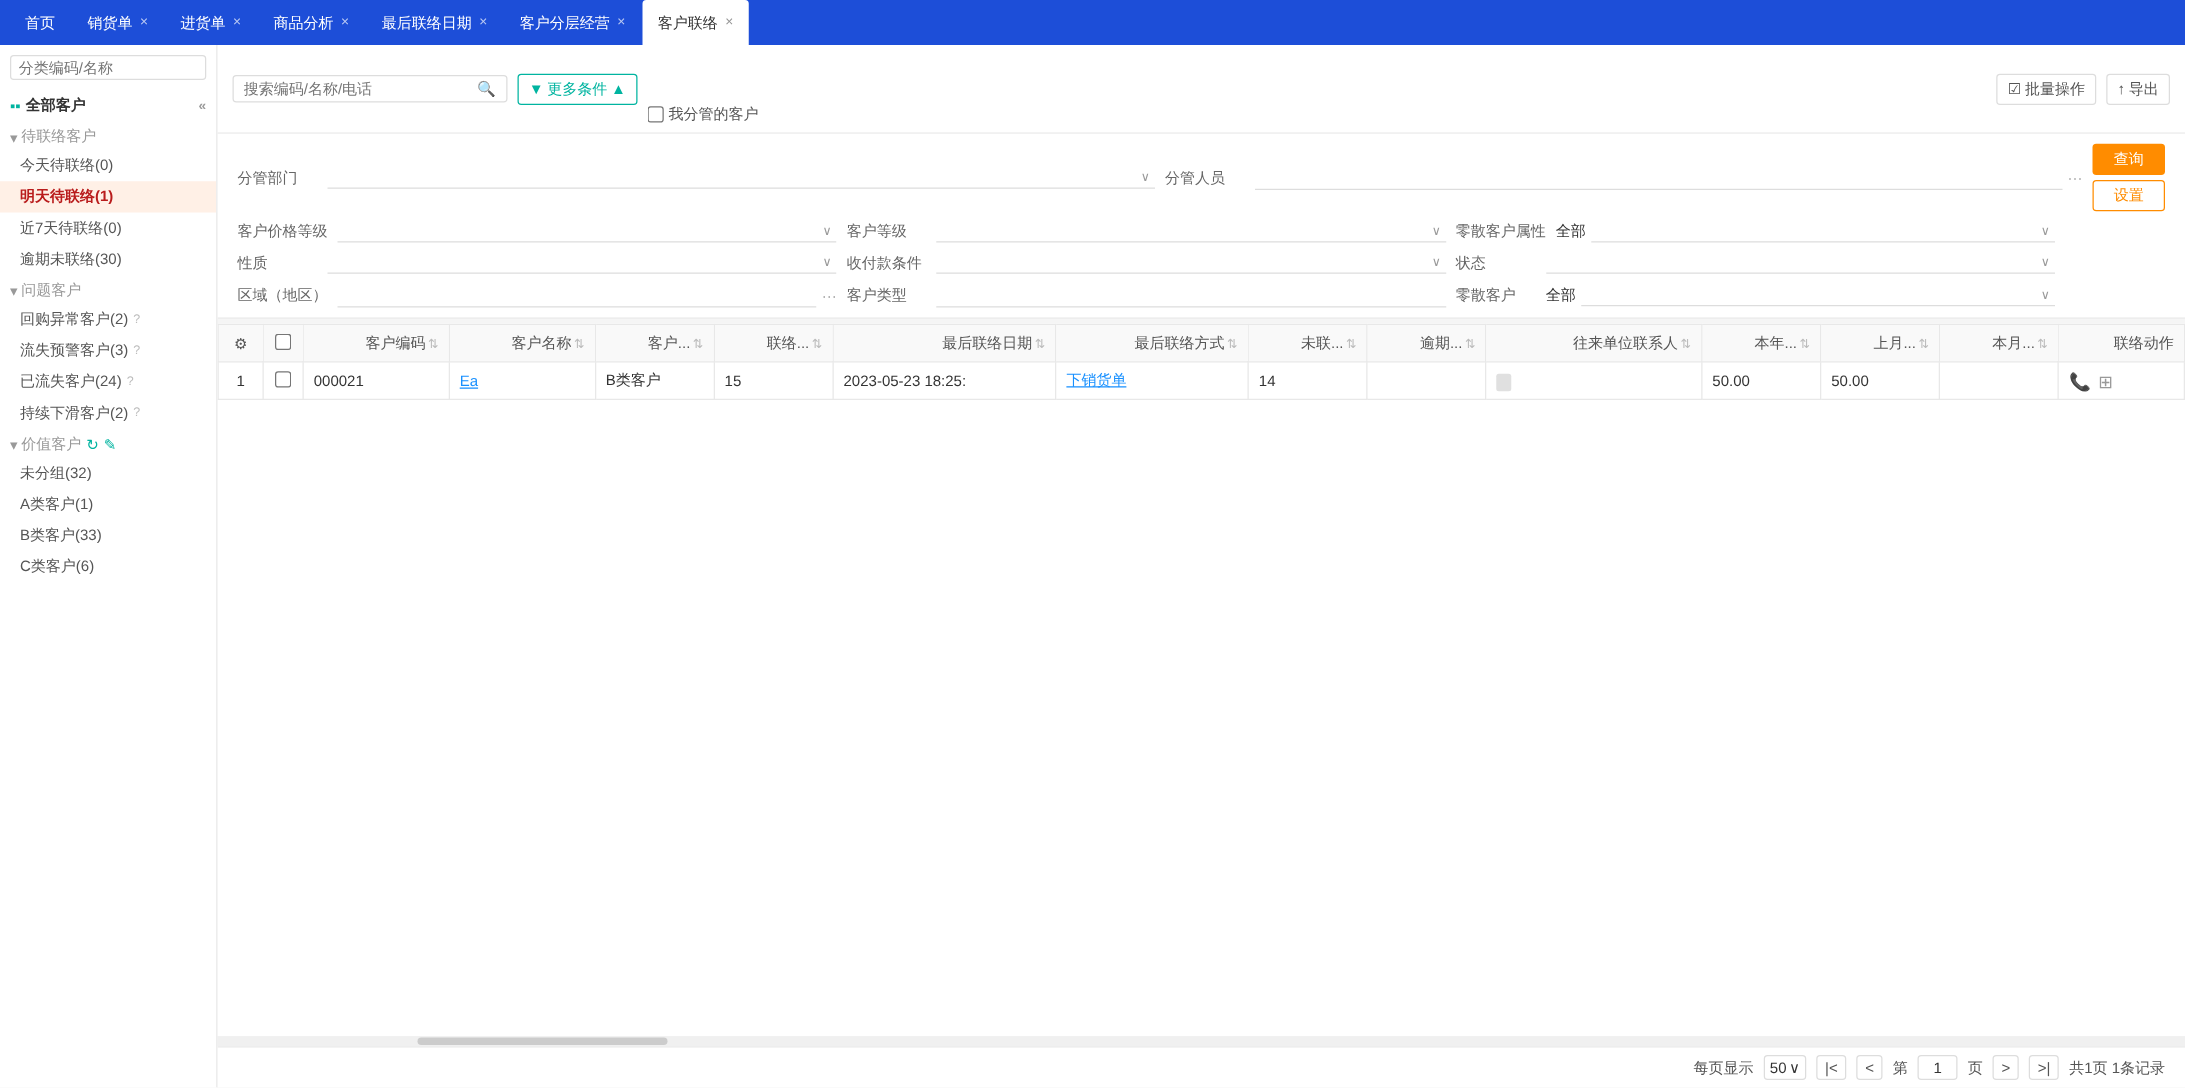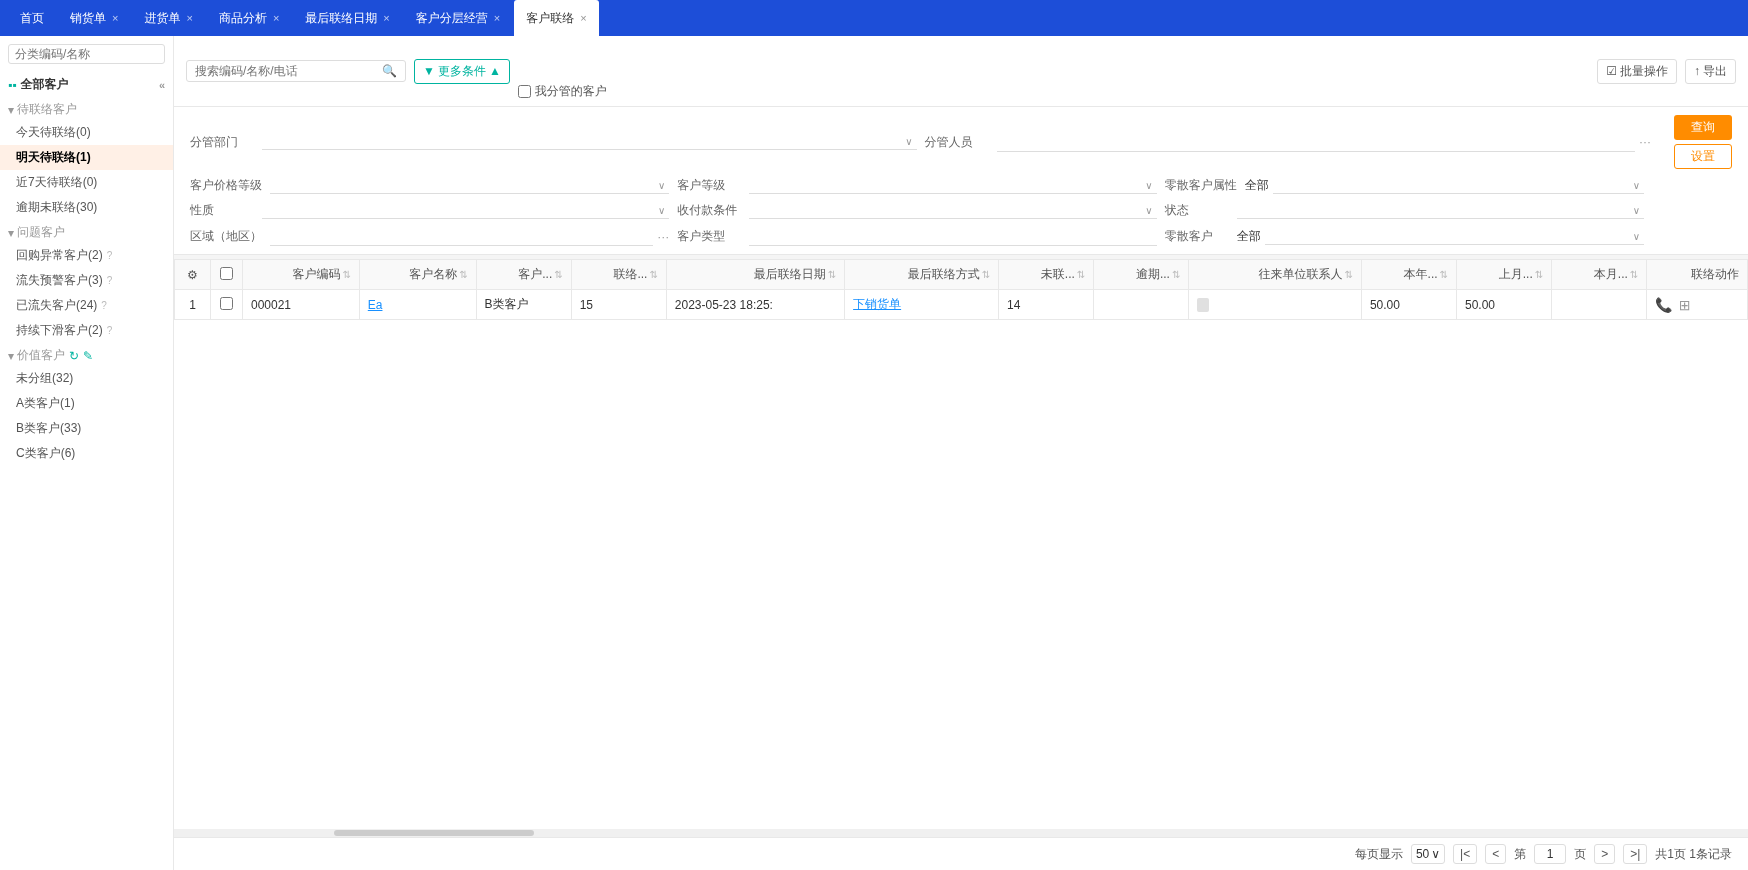--- a/index.html
+++ b/index.html
@@ -43,21 +43,21 @@
     .sidebar-collapse-btn { margin-left: auto; color: #999; font-size: 11px; }
     .sidebar-group-label {
       padding: 4px 8px 2px; color: #999; font-size: 11px;
       display: flex; align-items: center;
     }
     .sidebar-group-label .arrow { margin-right: 3px; }
     .sidebar-item {
       padding: 4px 8px 4px 16px; cursor: pointer; color: #555;
       display: flex; align-items: center;
     }
-    .sidebar-item.active { background: #fff0e6; color: #000000; font-weight: bold; }
+    .sidebar-item.active { background: #fff0e6; color: #b91c1c; font-weight: bold; }
     .sidebar-item .help-icon { margin-left: 4px; color: #bbb; font-size: 10px; }
 
     
     .content { flex: 1; display: flex; flex-direction: column; overflow: hidden; }
 
     
     .toolbar {
       display: flex; align-items: center; background: #fff;
       border-bottom: 1px solid #e8e8e8; padding: 6px 12px; gap: 8px;
       flex-shrink: 0;
@@ -97,21 +97,21 @@
       outline: none; padding: 2px 4px; font-size: 12px; color: #333;
     }
     .filter-select {
       flex: 1; display: flex; align-items: center; border: none;
       border-bottom: 1px solid #ddd; padding: 2px 4px; cursor: pointer;
       justify-content: space-between;
     }
     .filter-select .sel-text { color: #999; }
     .filter-select .chevron { color: #999; font-size: 10px; }
     .filter-dots { color: #999; cursor: pointer; margin-left: 4px; }
-    .filter-actions { display: flex; flex-direction: column; gap: 4px; margin-left: 15px; }
+    .filter-actions { display: flex; flex-direction: column; gap: 4px; margin-left: 0; }
     .query-btn {
       background: #ff8c00; color: #fff; border: none; border-radius: 3px;
       padding: 4px 16px; cursor: pointer; font-size: 12px;
     }
     .reset-btn {
       background: #fff; color: #ff8c00; border: 1px solid #ff8c00;
       border-radius: 3px; padding: 3px 16px; cursor: pointer; font-size: 12px;
     }
     .filter-value { color: #333; font-size: 12px; }
 

